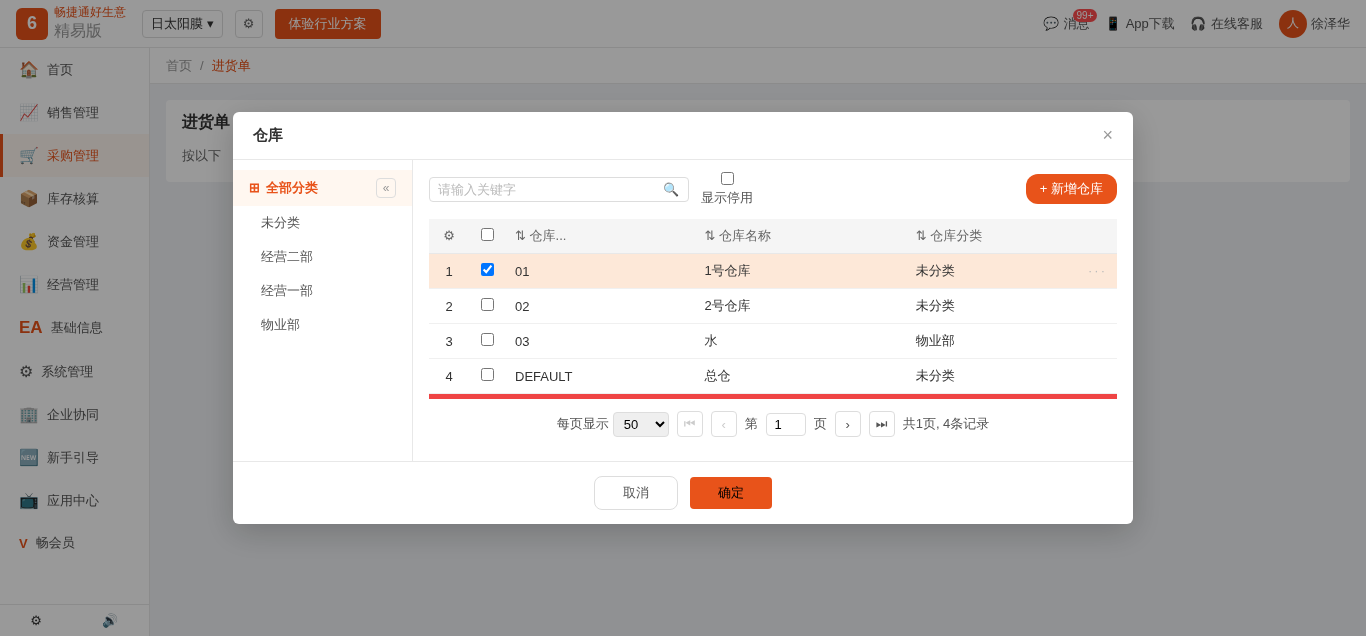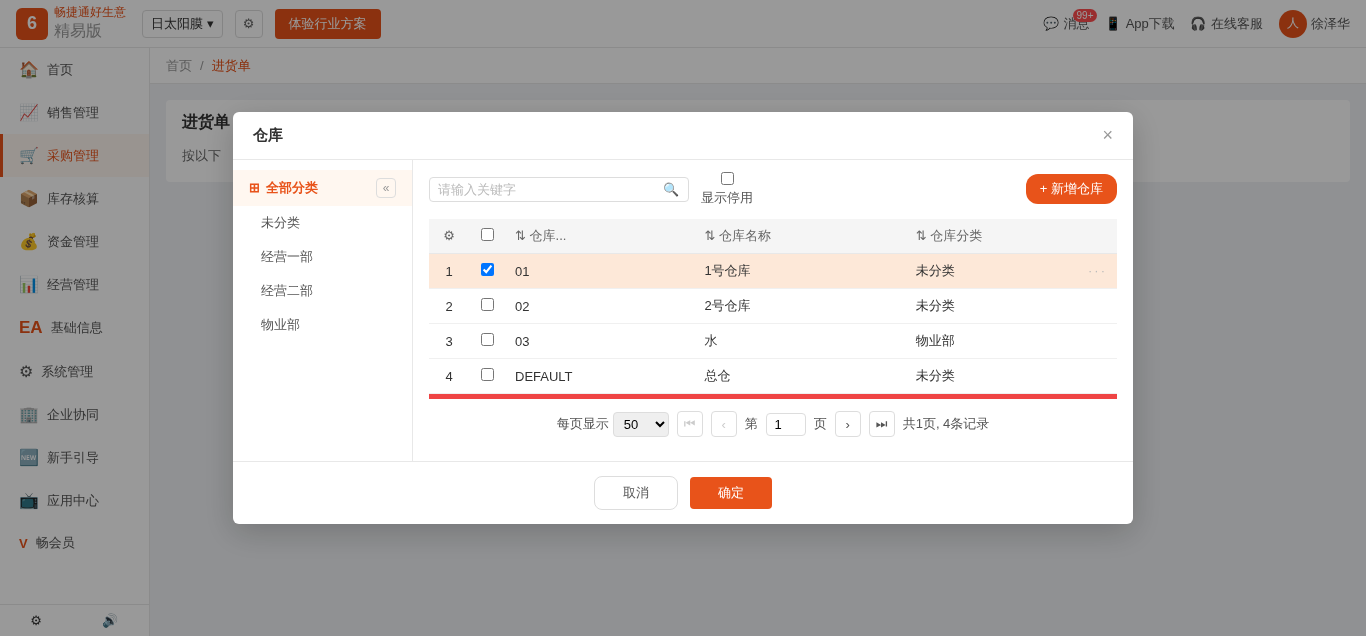--- a/index.html
+++ b/index.html
@@ -192,21 +192,21 @@
     
     .modal-footer {
       display: flex; align-items: center; justify-content: center;
       gap: 12px; padding: 14px 20px; border-top: 1px solid #e8e8e8;
     }
     .btn-cancel {
       background: #fff; border: 1px solid #ddd; color: #555;
       padding: 7px 28px; border-radius: 8px; cursor: pointer; font-size: 13px;
     }
     .btn-confirm {
-      background: #e8531a; color: #ffffff; border: none;
+      background: #e8531a; color: #000000; border: none;
       padding: 7px 28px; border-radius: 4px; cursor: pointer; font-size: 13px;
     }
   </style>
 </head>
 <body>
 
 <div class="topbar">
   <div class="topbar-logo">
     <div class="logo-icon">6</div>
     <div>
@@ -332,22 +332,22 @@
 
     <div class="modal-body">
 
       <div class="modal-left">
         <div class="category-header">
           <span style="color:#e8531a;">⊞</span>
           <span>全部分类</span>
           <button class="collapse-btn">«</button>
         </div>
         <div class="category-item">未分类</div>
+        <div class="category-item">经营二部</div>
         <div class="category-item">经营一部</div>
-        <div class="category-item">经营二部</div>
         <div class="category-item">物业部</div>
       </div>
 
       <div class="modal-right">
 
         <div class="modal-toolbar">
           <div class="search-box">
             <input type="text" placeholder="请输入关键字" style="">
             <span class="search-icon">🔍</span>
           </div>

